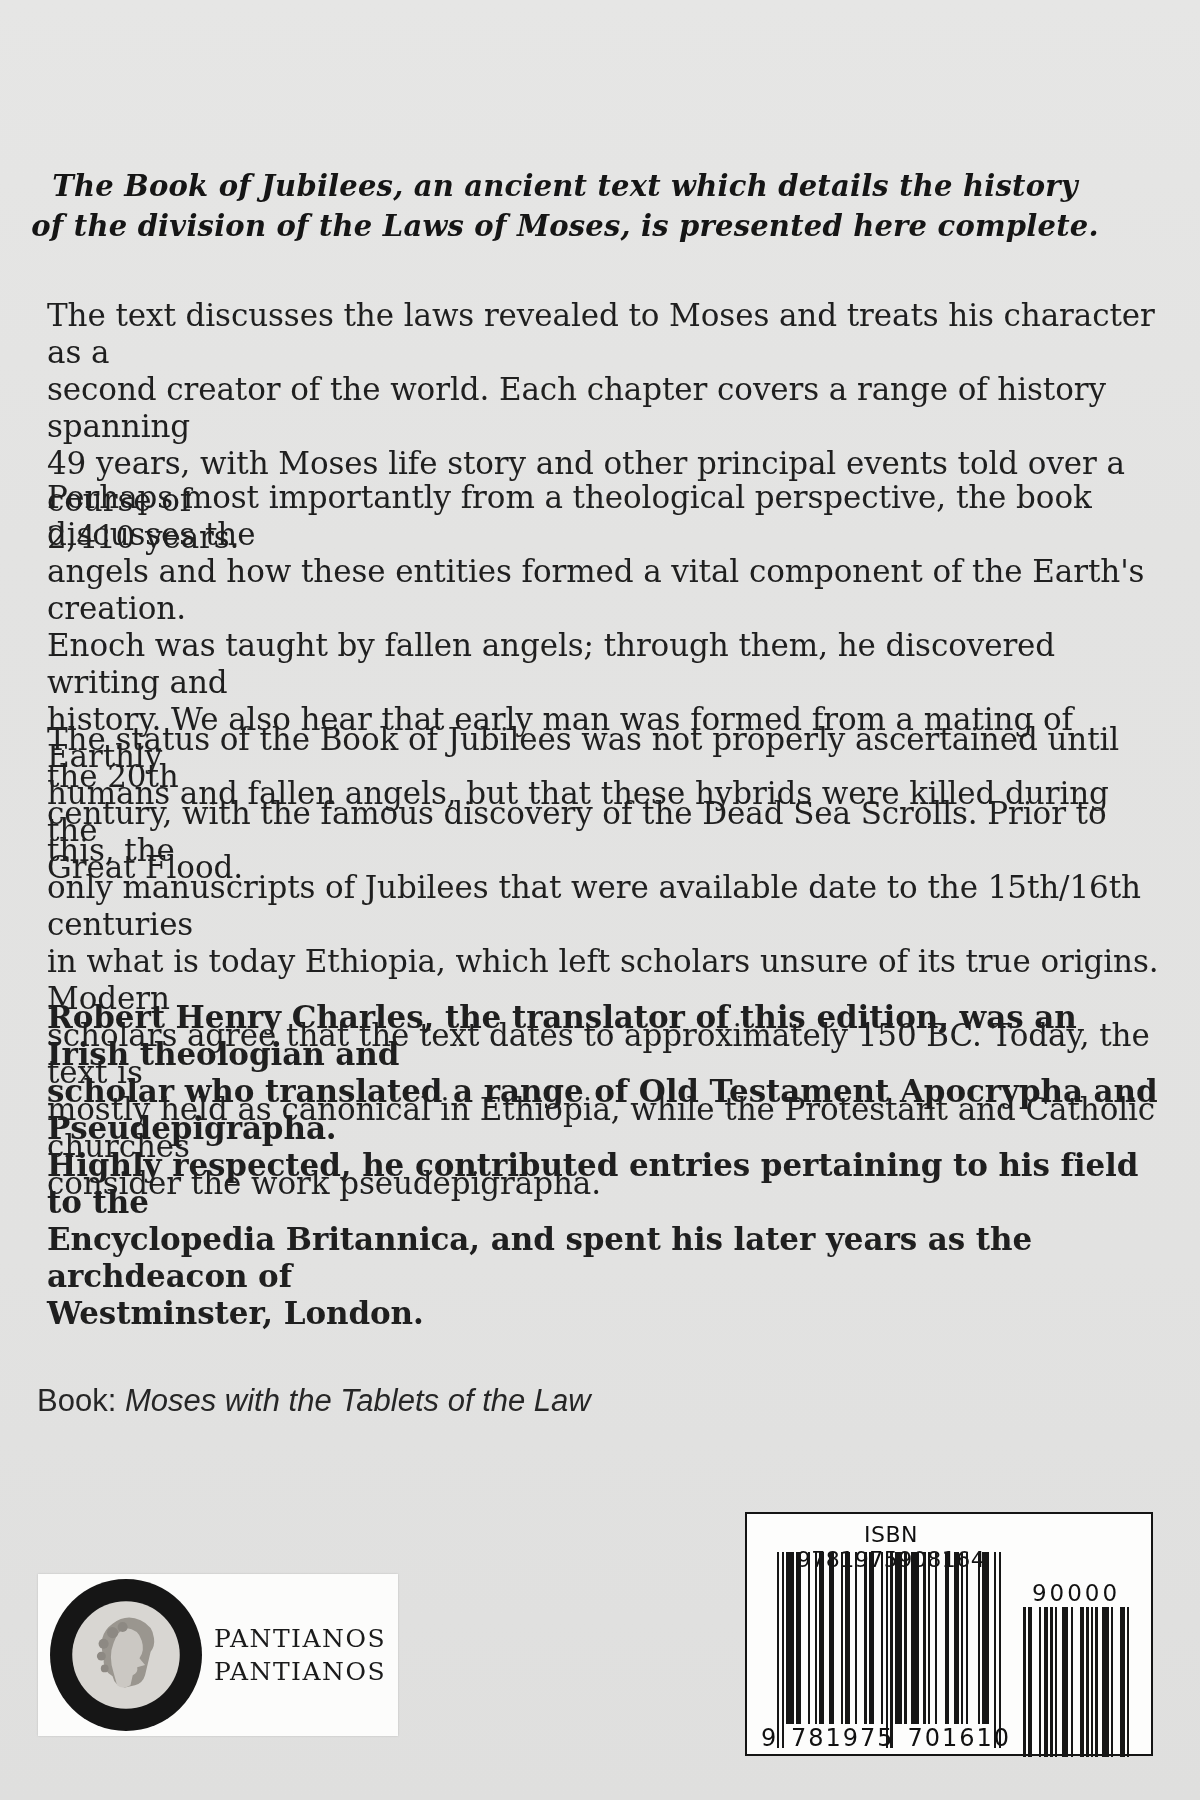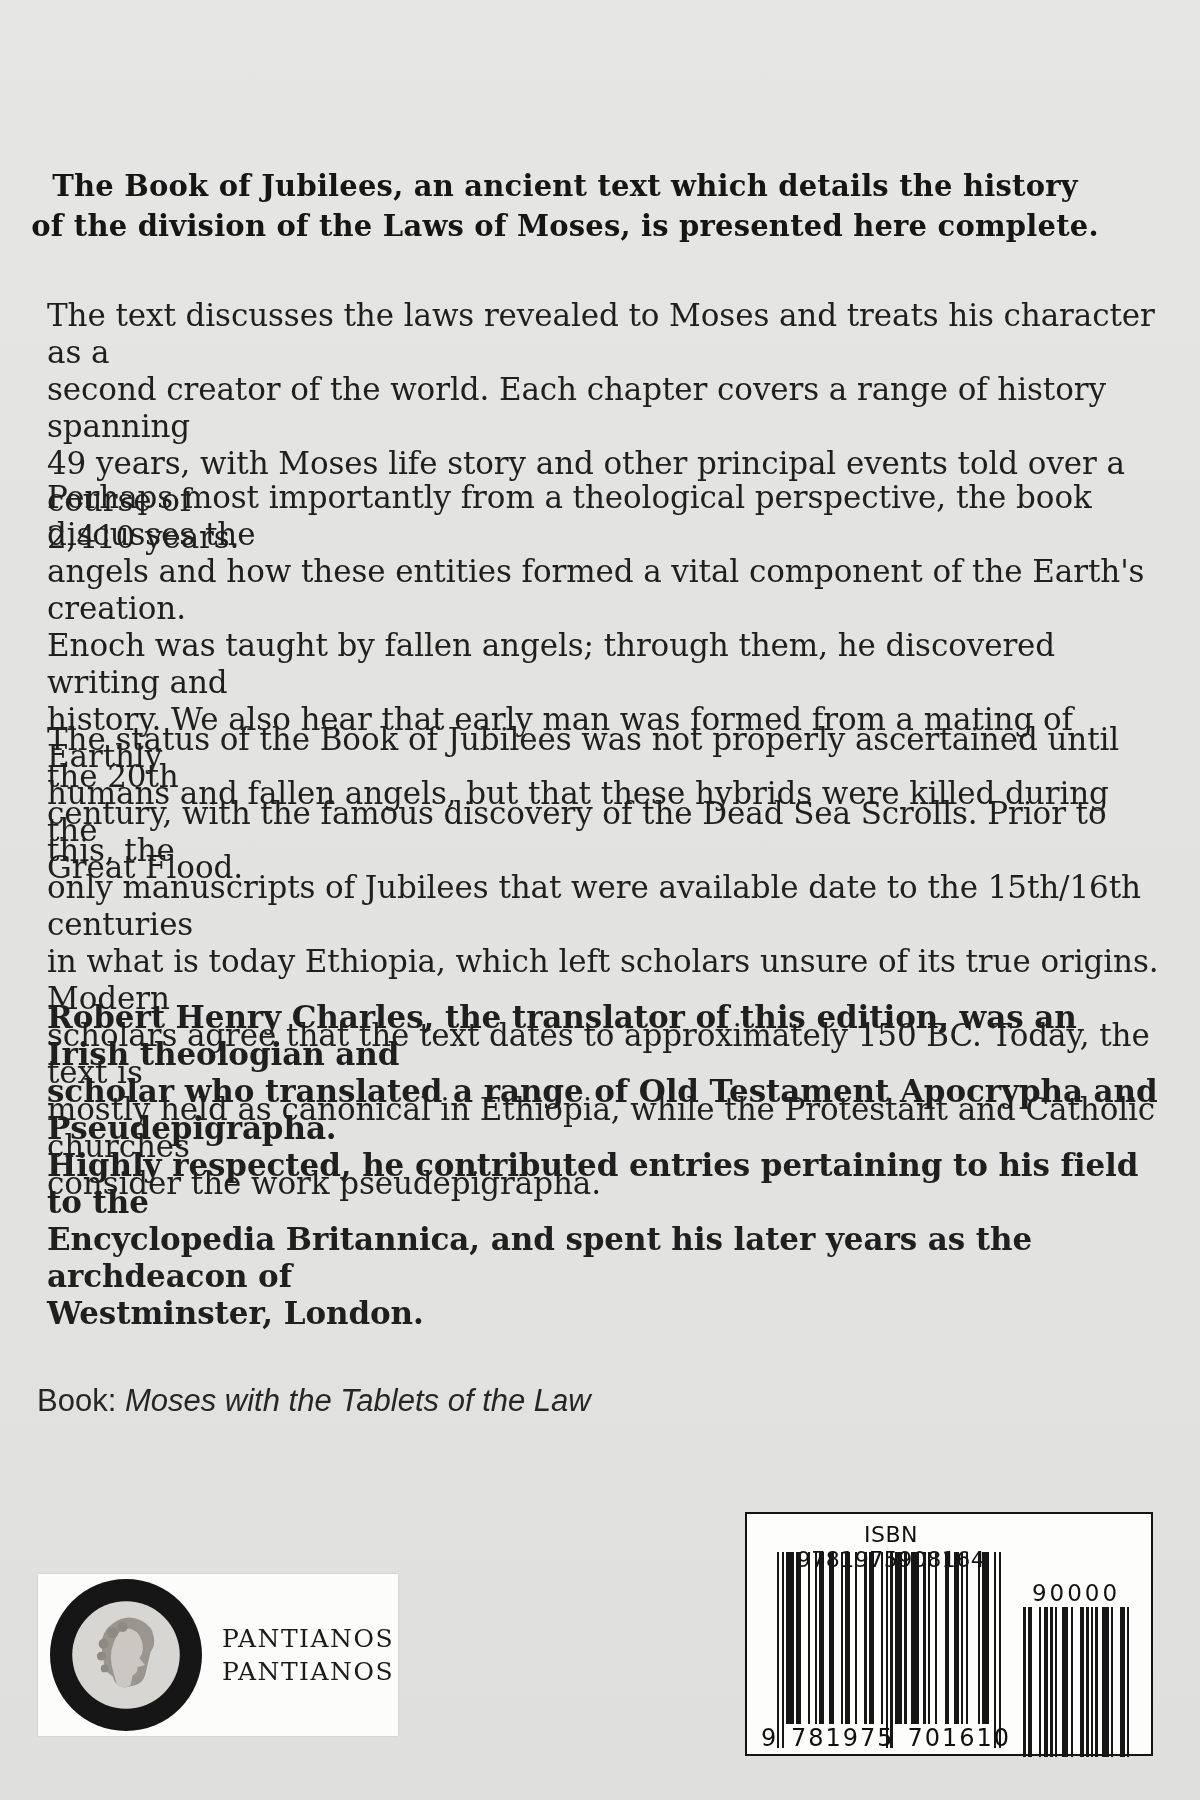--- a/index.html
+++ b/index.html
@@ -11,20 +11,21 @@
     color:#1d1d1d;
     overflow:hidden;
   }
   .heading{
     position:absolute; left:0; top:166px; width:1130px;
     text-align:center;
     font-size:29px; font-weight:bold; line-height:40px;
     white-space:pre-line;
     letter-spacing:.2px;
     color:#151515;
+    font-style:italic;
   }
   .para{
     position:absolute; left:32px; width:1120px;
     font-size:31px; line-height:37px;
     white-space:pre-line;
     letter-spacing:-0.1px;
     color:#1f1f1f;
     margin:15px;
   }
   .p1{top:282px;}
@@ -49,21 +50,20 @@
     position:absolute; left:12px; top:5px;
     width:152px; height:152px; border-radius:50%;
     background:#161616;
     display:flex; align-items:center; justify-content:center;
   }
   .logo-text{
     position:absolute; left:168px; top:0; width:188px; height:100%;
     display:flex; flex-direction:column; align-items:center; justify-content:center;
     font-size:25px; letter-spacing:1.5px; color:#1b1b1b; line-height:33px;
     text-align:center;
-    margin-left:8px;
   }
   
   .barcode-box{
     position:absolute; left:745px; top:1512px;
     width:408px; height:244px;
     background:#fdfdfc;
     border:2px solid #141414;
     box-sizing:border-box;
   }
   .isbn-label{

